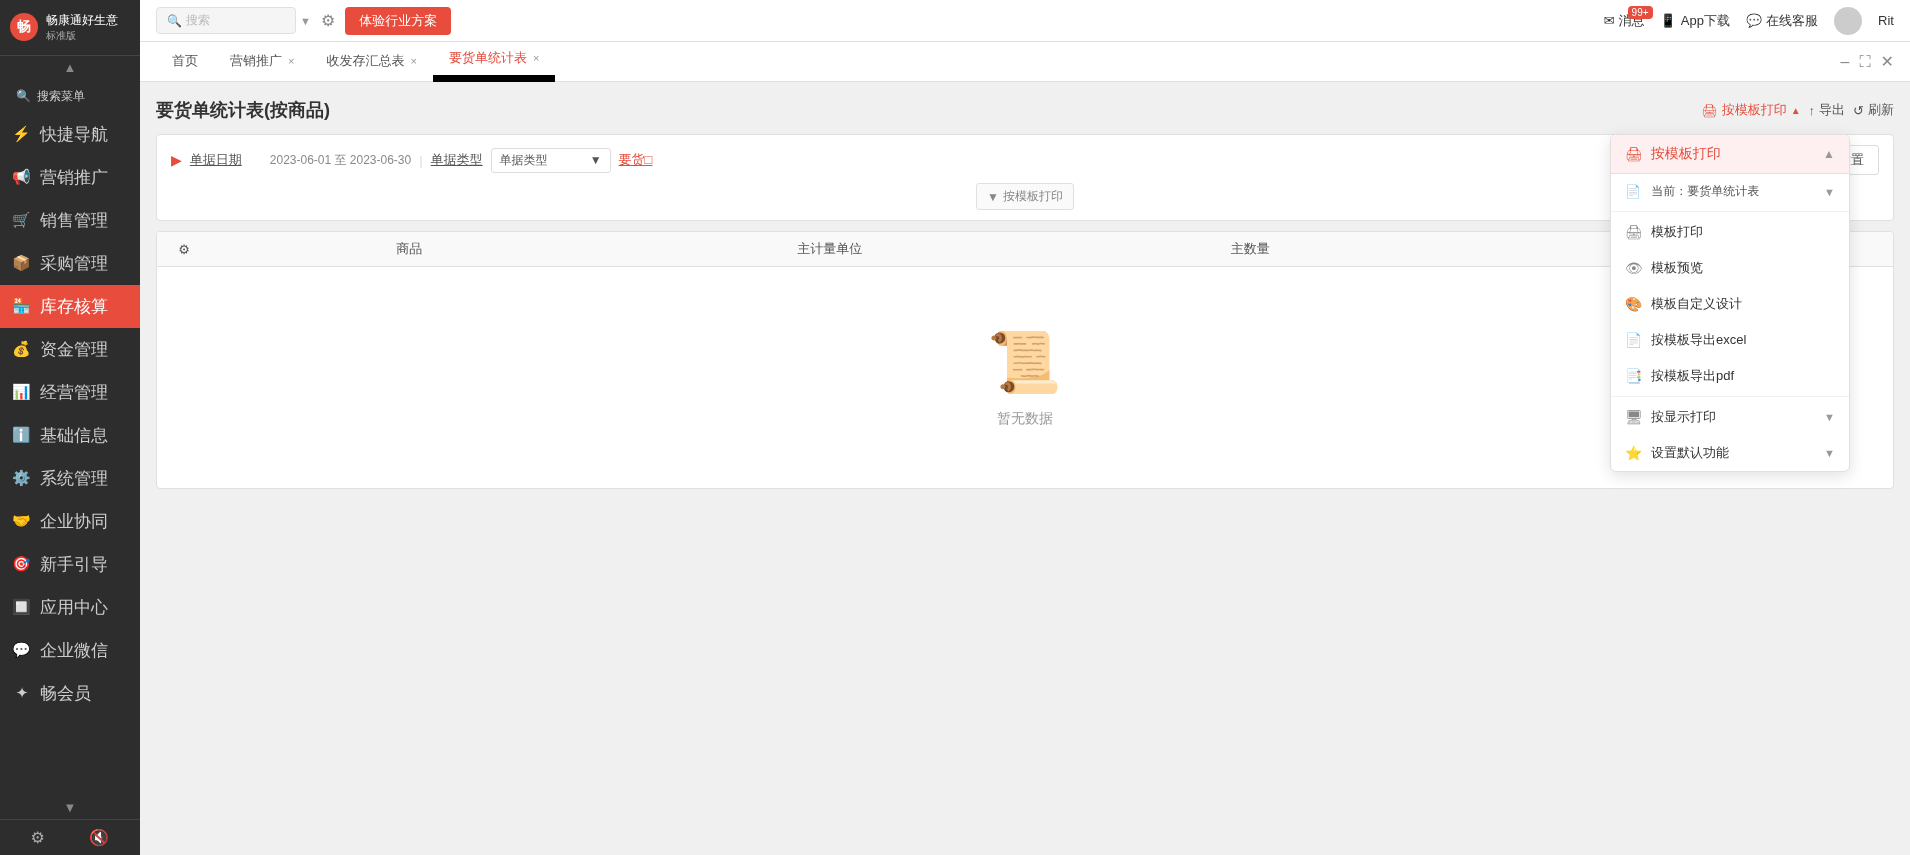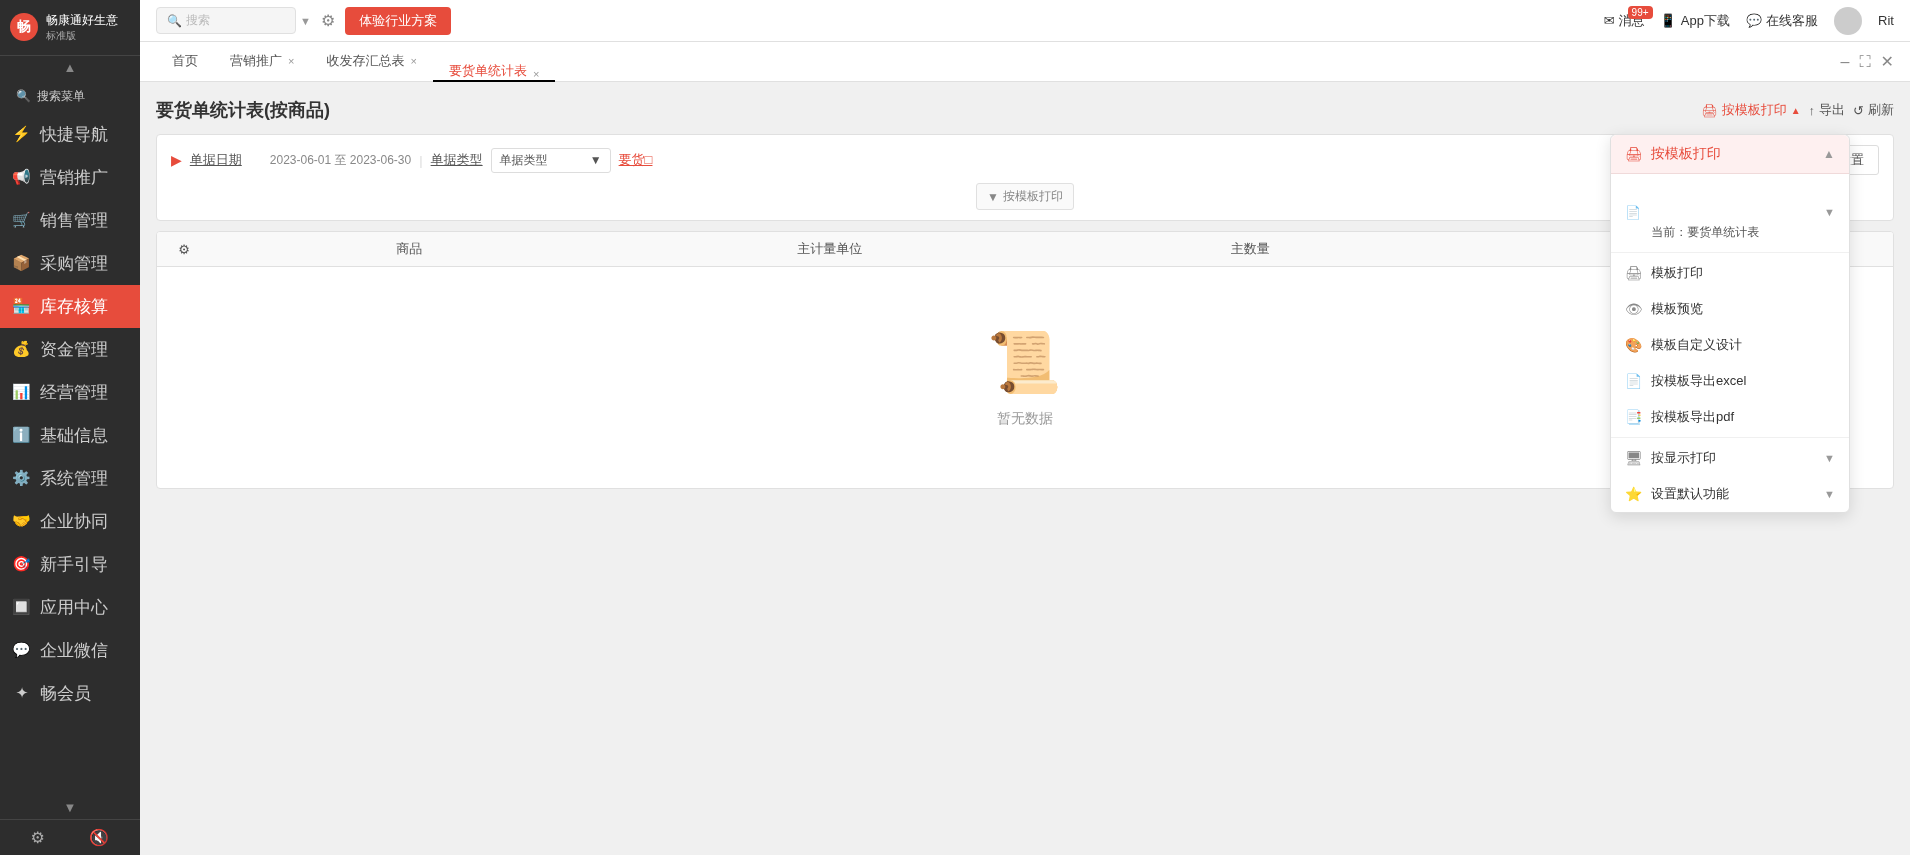--- a/index.html
+++ b/index.html
@@ -111,21 +111,21 @@
       gap: 0;
     }
     .tab {
       padding: 0 16px;
       height: 40px;
       display: flex; align-items: center;
       font-size: 13px; color: #555;
       cursor: pointer; border-bottom: 2px solid transparent;
       white-space: nowrap;
     }
-    .tab.active { color: #e74c3c; border-bottom: 2px solid #000000; align-items: flex-end; }
+    .tab.active { color: #e74c3c; border-bottom: 7px solid #000000; }
     .tab-close { margin-left: 6px; font-size: 11px; color: #999; cursor: pointer; }
 
     
     .window-controls {
       margin-left: auto;
       display: flex; align-items: center; gap: 10px;
     }
     .win-btn { font-size: 16px; color: #888; cursor: pointer; }
     .win-close { color: #888; font-size: 16px; cursor: pointer; }
 
@@ -238,21 +238,21 @@
     .dropdown-header-right { display: flex; align-items: center; gap: 6px; }
     .dropdown-arrow { color: #999; font-size: 12px; cursor: pointer; }
     .dropdown-item {
       display: flex; align-items: center; gap: 10px;
       padding: 9px 14px; color: #333; font-size: 13px; cursor: pointer;
     }
     .dropdown-item-icon { color: #888; font-size: 14px; width: 16px; text-align: center; }
     .dropdown-item-expand { display: flex; align-items: center; justify-content: space-between; }
     .dropdown-item-expand .chevron { color: #999; font-size: 11px; }
     .dropdown-divider { height: 1px; background: #f0f0f0; margin: 2px 0; }
-    .dropdown-current-label { display: flex; align-items: center; gap: 4px; color: #555; font-size: 12px; margin-top: 41px; }
+    .dropdown-current-label { display: flex; align-items: center; gap: 4px; color: #555; font-size: 12px; }
 
     
     .btn-query {
       background: #e74c3c; color: #fff; border: none; border-radius: 3px;
       padding: 5px 18px; font-size: 13px; cursor: pointer;
     }
     .btn-settings {
       background: #fff; color: #555; border: 1px solid #ddd; border-radius: 3px;
       padding: 5px 14px; font-size: 13px; cursor: pointer;
     }

